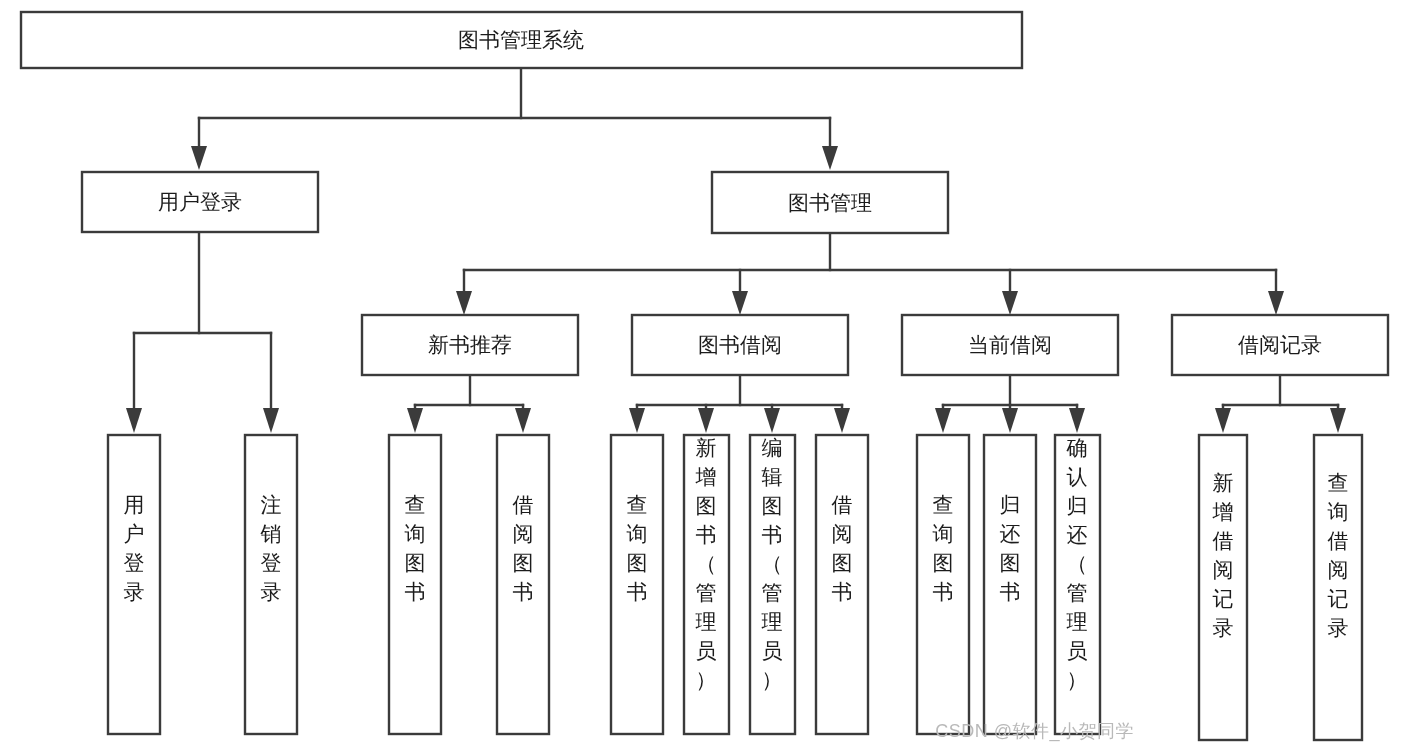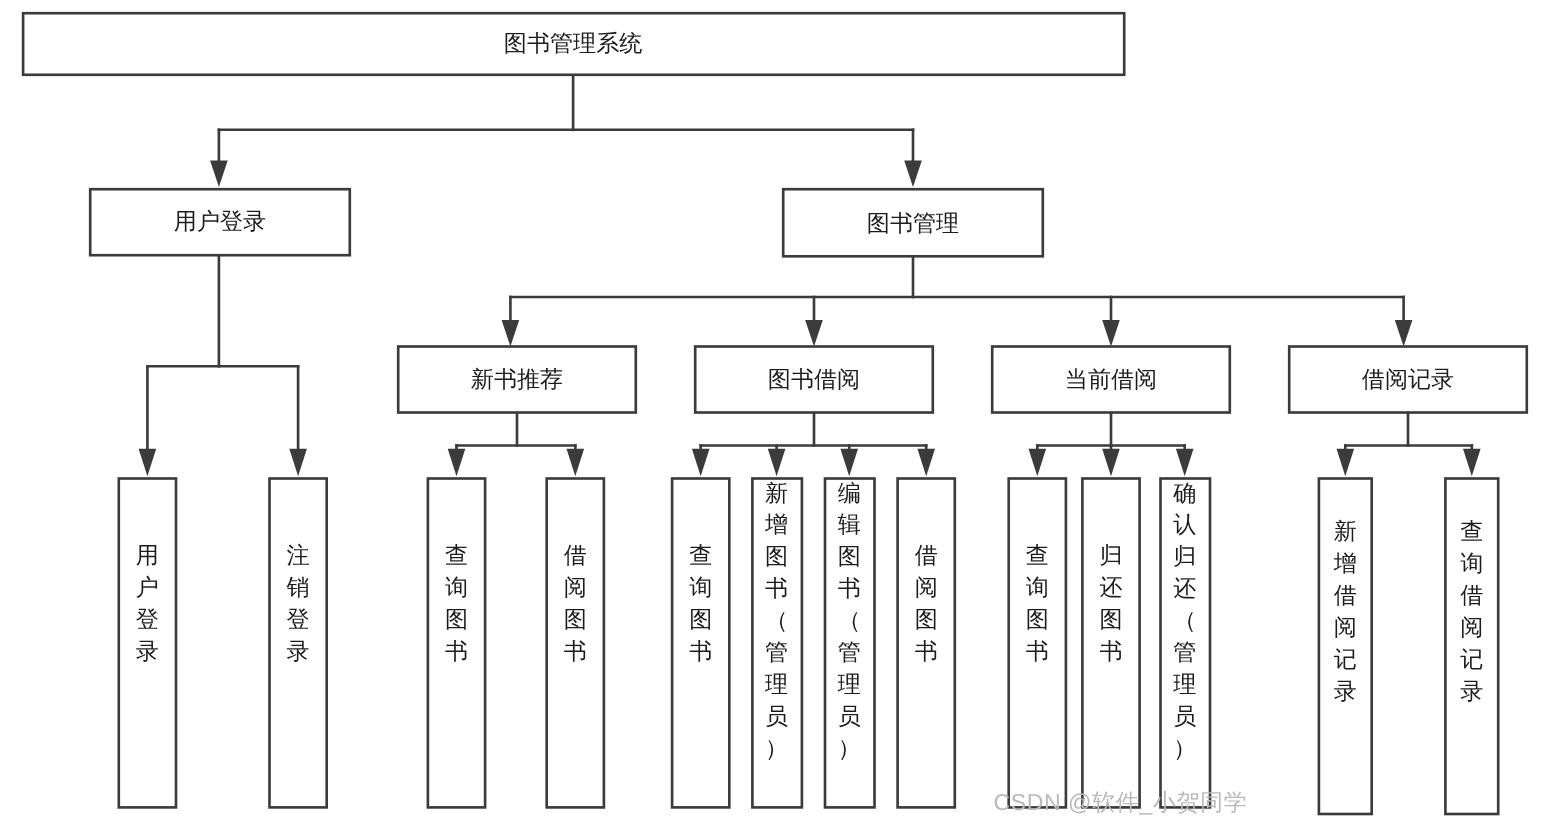--- a/index.html
+++ b/index.html
@@ -53,21 +53,21 @@
     font-family: "Liberation Sans", "DejaVu Sans", sans-serif;
     font-size: 21px;
     fill: #1c1c1c;
     text-anchor: middle;
   }
   .watermark-text {
     position: absolute;
     right: 8px;
     bottom: 4px;
     font-family: "Liberation Sans", "DejaVu Sans", sans-serif;
-    font-size: 21px;
+    font-size: 18px;
     color: #b9b9b9;
     white-space: nowrap;
     letter-spacing: 0.5px;
   }
 </style>
 </head>
 <body>
 
 <div id="diagram-root">
 

